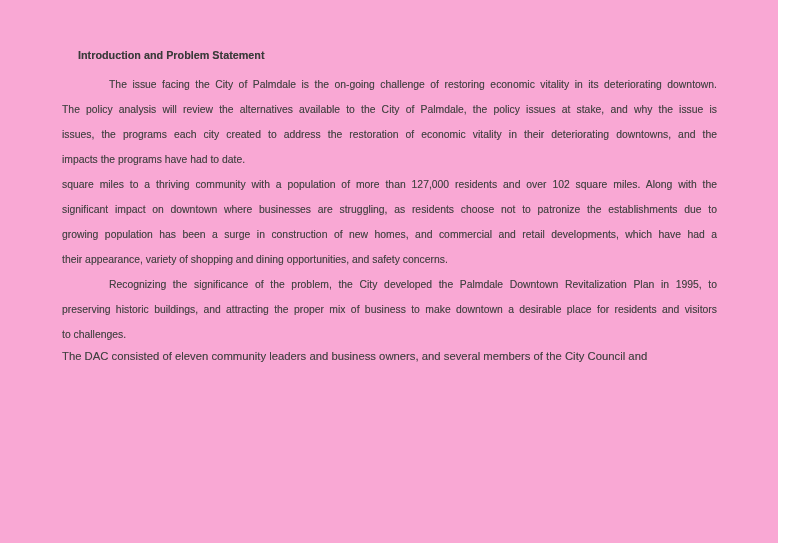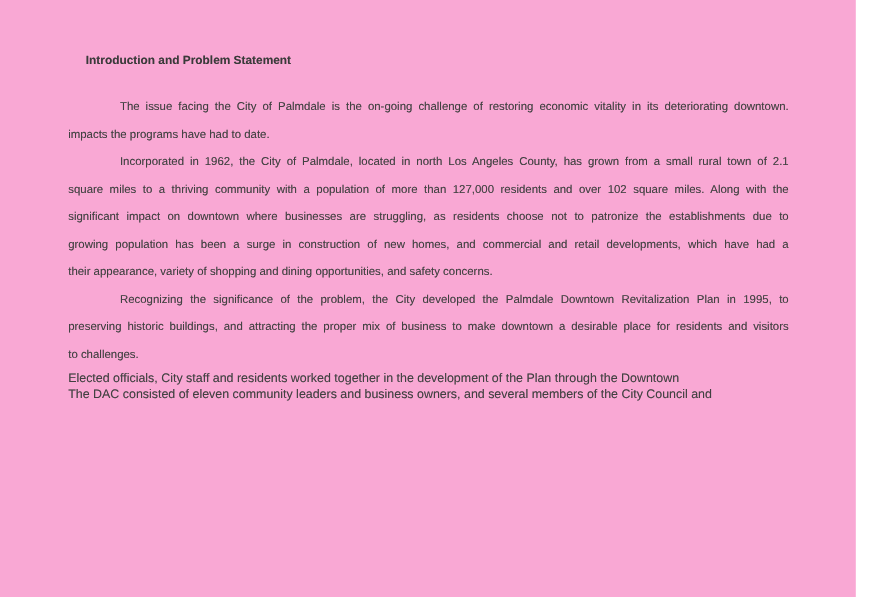--- a/index.html
+++ b/index.html
@@ -27,21 +27,21 @@
     font-size: 10.8px;
     font-weight: bold;
     line-height: 14px;
     color: #3a3a3a;
     text-shadow: 0 0 0.4px rgba(70,70,70,0.45);
   }
   .para {
     margin: 0;
   }
   .para.first {
-    margin-top: 23px;
+    margin-top: 10px;
   }
   .para.single {
     margin-top: 2px;
   }
   .line {
     height: 25px;
     line-height: 25px;
     font-size: 10.4px;
     white-space: nowrap;
     text-align: justify;
@@ -67,36 +67,36 @@
 </head>
 <body>
 
 <div class="page">
   <div class="doc">
 
     <h1 class="doc-heading">Introduction and Problem Statement</h1>
 
     <div class="para first">
       <div class="line indent">The issue facing the City of Palmdale is the on-going challenge of restoring economic vitality in its deteriorating downtown.</div>
+      <div class="line">The policy analysis will review the alternatives available to the City of Palmdale, the policy issues at stake, and why the issue is</div>
+      <div class="line">issues, the programs each city created to address the restoration of economic vitality in their deteriorating downtowns, and the</div>
       <div class="line last">impacts the programs have had to date.</div>
     </div>
 
     <div class="para">
-      <div class="line indent">Incorporated in 1962, the City of Palmdale, located in north Los Angeles County, has grown from a small rural town of 2.1</div>
       <div class="line">square miles to a thriving community with a population of more than 127,000 residents and over 102 square miles.  Along with the</div>
       <div class="line">significant impact on downtown where businesses are struggling, as residents choose not to patronize the establishments due to</div>
       <div class="line">growing population has been a surge in construction of new homes, and commercial and retail developments, which have had a</div>
       <div class="line last">their appearance, variety of shopping and dining opportunities, and safety concerns.</div>
     </div>
 
     <div class="para">
       <div class="line indent">Recognizing the significance of the problem, the City developed the Palmdale Downtown Revitalization Plan in 1995, to</div>
       <div class="line">preserving historic buildings, and attracting the proper mix of business to make downtown a desirable place for residents and visitors</div>
       <div class="line last">to challenges.</div>
     </div>
 
     <div class="para single">
-      <div class="line">Elected officials, City staff and residents worked together in the development of the Plan through the Downtown</div>
       <div class="line">The DAC consisted of eleven community leaders and business owners, and several members of the City Council and</div>
     </div>
 
   </div>
 </div>
 
 </body></html>

